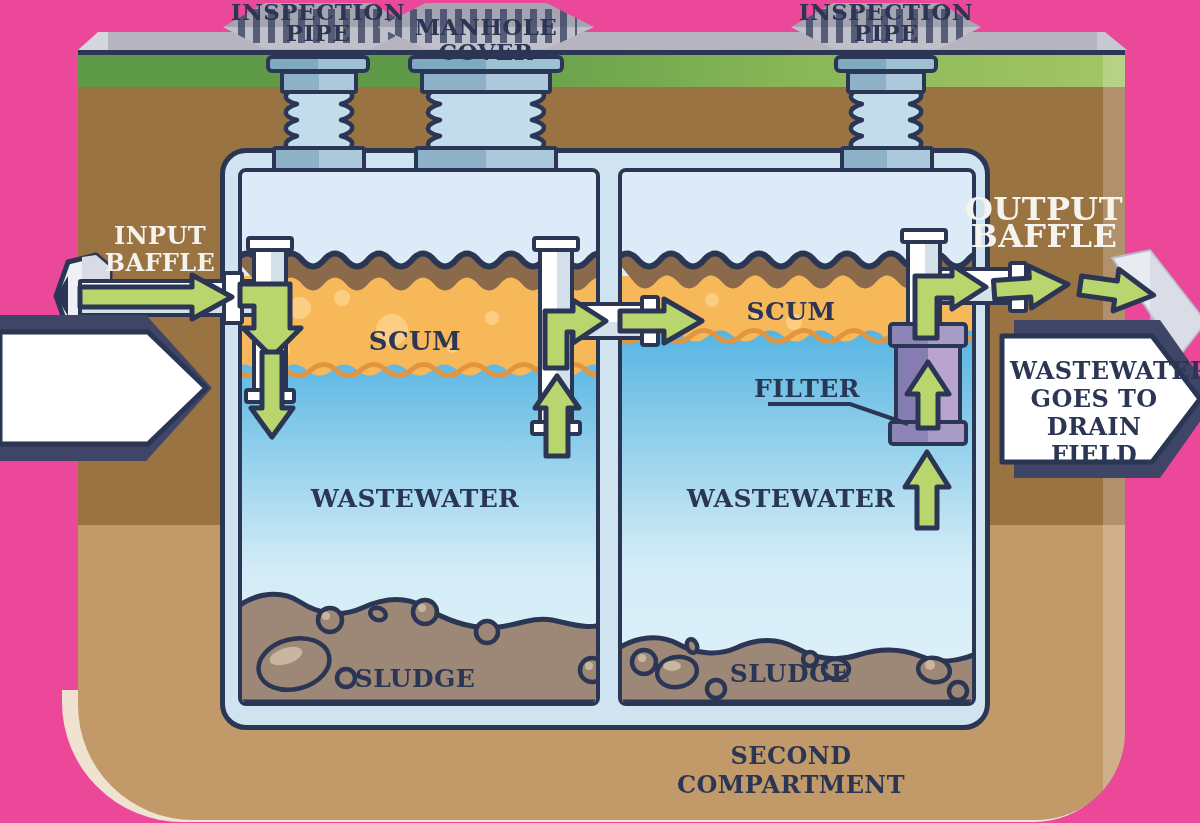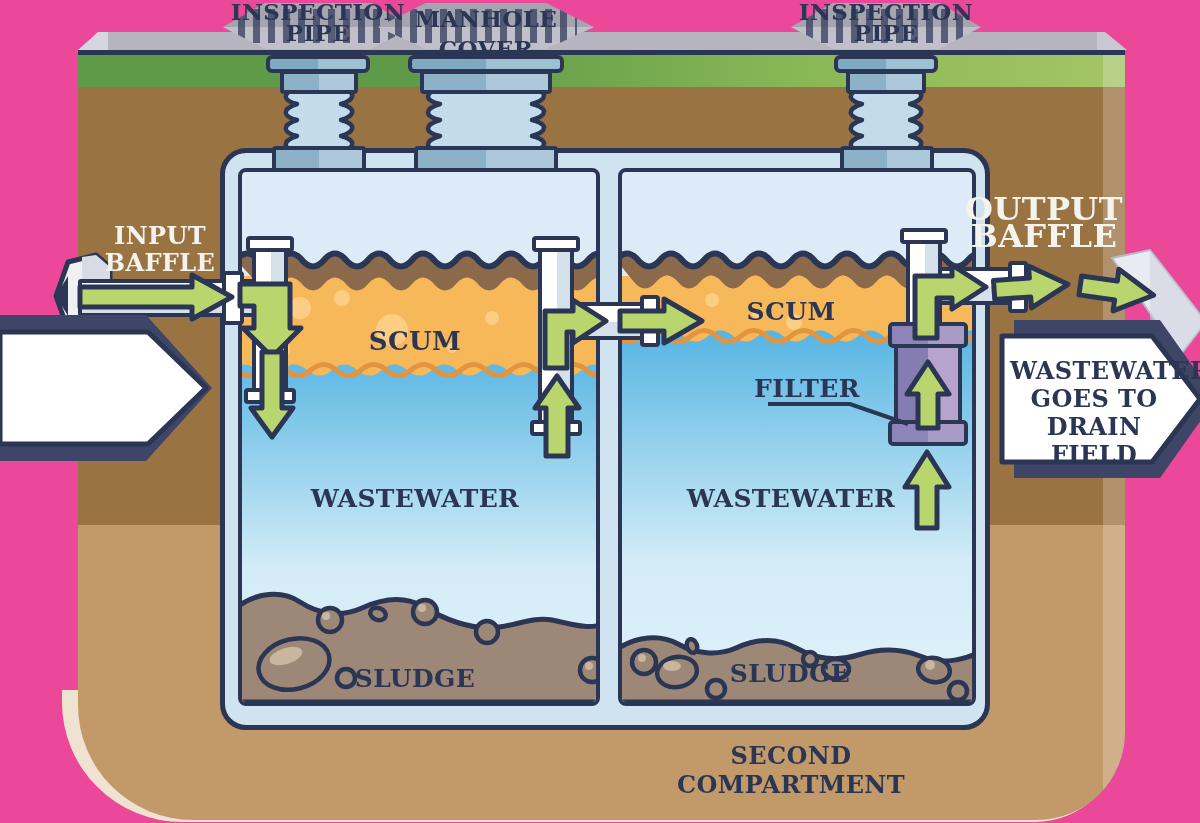--- a/index.html
+++ b/index.html
@@ -163,21 +163,21 @@
     <div class="facet"></div>
     <div class="slats"></div>
   </div>
   <div class="cover" style="left:791px;top:3px;width:190px;">
     <div class="facet"></div>
     <div class="slats"></div>
   </div>
 
   <div class="lbl pre" style="left:208px;top:1px;width:220px;font-size:23px;line-height:21px;">INSPECTION
 PIPE</div>
-  <div class="lbl pre" style="left:376px;top:4px;width:220px;font-size:23px;line-height:30px;">MANHOLE
+  <div class="lbl pre" style="left:376px;top:14px;width:220px;font-size:23px;line-height:25px;">MANHOLE
 COVER</div>
   <div class="lbl pre" style="left:776px;top:1px;width:220px;font-size:23px;line-height:21px;">INSPECTION
 PIPE</div>
 
   <div class="pipe ph" style="left:78px;top:279px;width:178px;height:38px;"></div>
   <div class="pipe pv" style="left:252px;top:244px;width:36px;height:152px;"></div>
   <div class="pipe capw" style="left:246px;top:236px;width:48px;height:16px;"></div>
   <div class="pipe capw" style="left:244px;top:388px;width:52px;height:16px;"></div>
   <div class="pipe capw" style="left:222px;top:271px;width:22px;height:54px;"></div>
 

